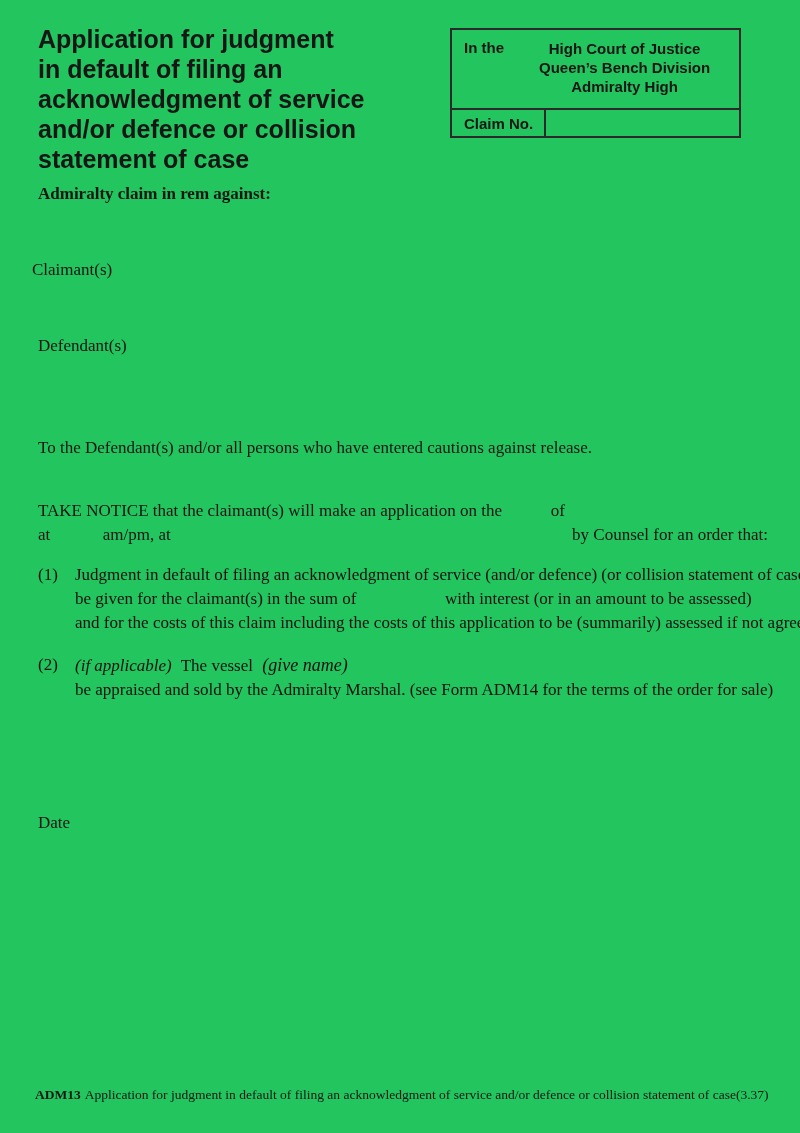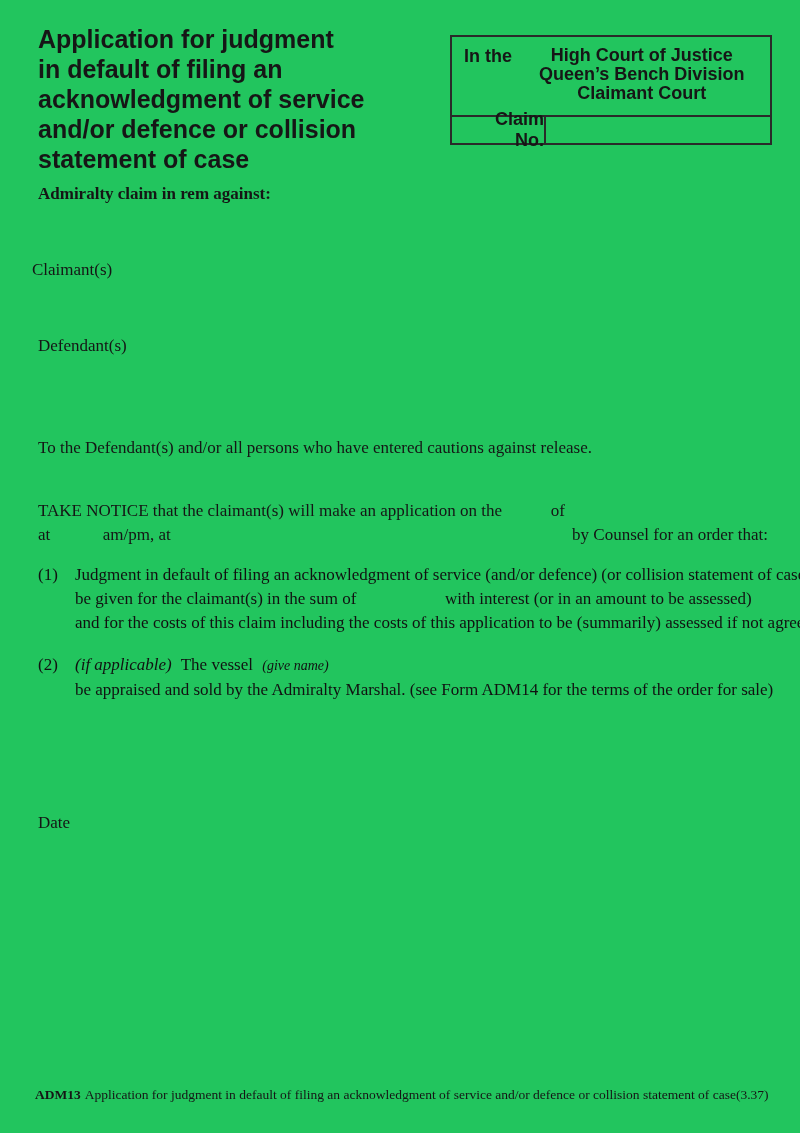--- a/index.html
+++ b/index.html
@@ -23,27 +23,27 @@
     font-weight: bold;
     font-size: 25px;
     line-height: 30px;
     color: #161616;
   }
 
   
   .court-box {
     position: absolute;
     left: 450px;
-    top: 35px;
-    width: 322px;
+    top: 28px;
+    width: 291px;
     border: 2px solid #2a2a2a;
     box-sizing: border-box;
     font-family: "Liberation Sans", sans-serif;
     font-weight: bold;
-    font-size: 18px;
+    font-size: 15px;
     color: #161616;
   }
   .court-box-row1 {
     position: relative;
     height: 78px;
     box-sizing: border-box;
     padding-top: 8px;
   }
   .in-the-label { position: absolute; left: 12px; top: 9px; }
   .court-lines { position: absolute; left: 87px; top: 9px; line-height: 19px; text-align: center; }
@@ -72,21 +72,21 @@
     line-height: 24px;
     color: #151515;
   }
   .bold-serif { font-weight: bold; }
   .blank { display: inline-block; height: 1px; vertical-align: baseline; }
 
   .numbered-item { position: absolute; font-size: 17px; line-height: 24px; white-space: nowrap; }
   .item-number { position: absolute; left: 0; top: 0; }
   .item-body { margin-left: 37px; }
   .italic { font-style: italic; }
-  .small-italic { font-style: italic; font-size: 14px; }
+  .small-italic { font-style: italic; font-size: 18px; }
   .sp { margin-right: 5px; }
 
   
   .form-footer {
     position: absolute;
     left: 35px;
     top: 1087px;
     width: 760px;
     font-size: 13.5px;
     white-space: nowrap;
@@ -106,21 +106,21 @@
     <div>and/or defence or collision</div>
     <div>statement of case</div>
   </div>
 
   <div class="court-box">
     <div class="court-box-row1">
       <span class="in-the-label">In the</span>
       <div class="court-lines">
         <div>High Court of Justice</div>
         <div>Queen’s Bench Division</div>
-        <div>Claimant Court</div>
+        <div>Admiralty High</div>
       </div>
     </div>
     <div class="court-box-row2">
       <div class="claim-no-cell">Claim No.</div>
       <div class="claim-no-value-cell"></div>
     </div>
   </div>
 
   <div class="tline bold-serif" style="left:38px; top:182px;">Admiralty claim in rem against:</div>
 

